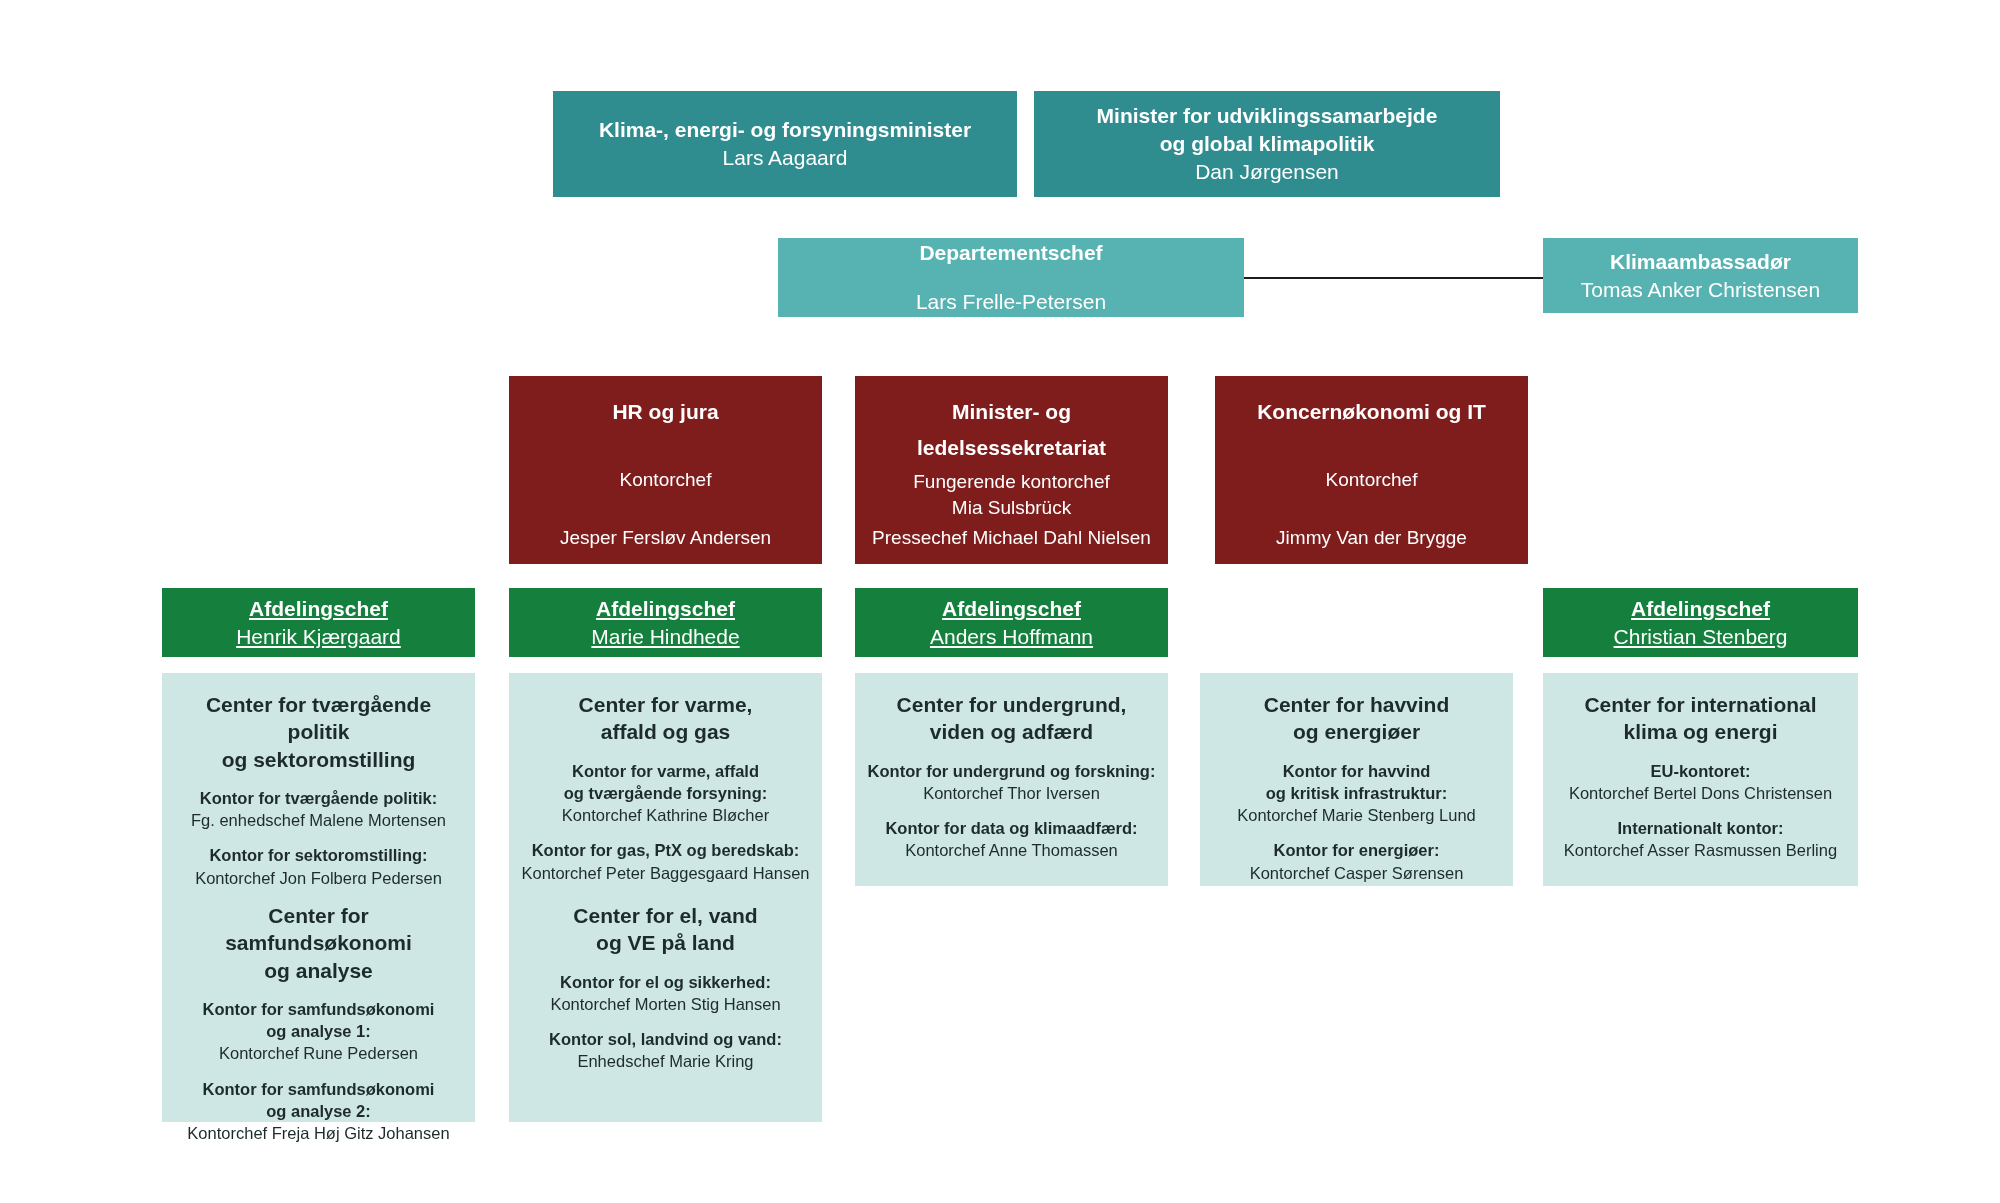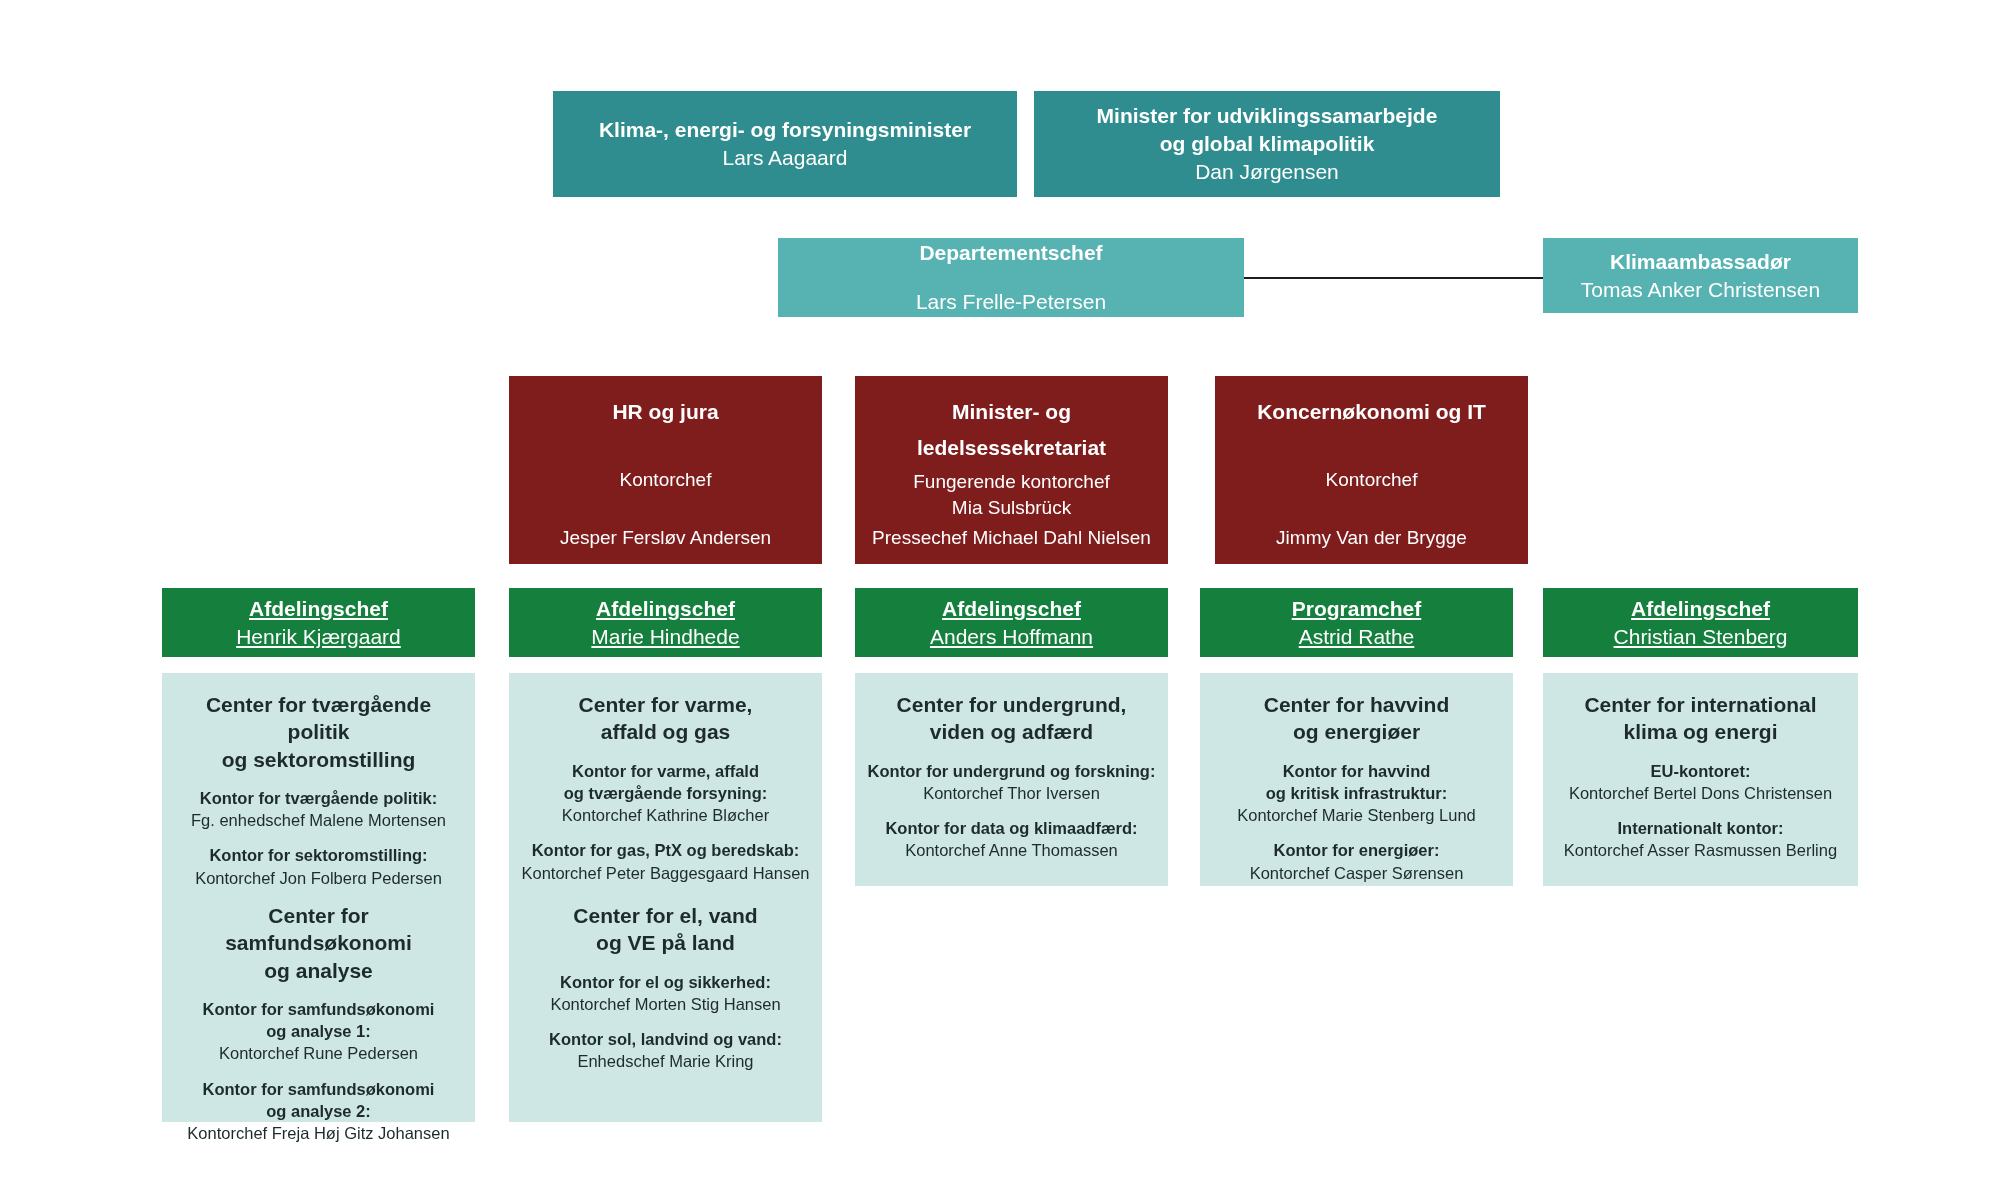--- a/index.html
+++ b/index.html
@@ -172,24 +172,20 @@
   <div class="box chief" style="left:509px; top:588px; width:313px; height:69px;">
     <span class="title">Afdelingschef</span>
     <span class="sub">Marie Hindhede</span>
   </div>
 
   <div class="box chief" style="left:855px; top:588px; width:313px; height:69px;">
     <span class="title">Afdelingschef</span>
     <span class="sub">Anders Hoffmann</span>
   </div>
 
-  <div class="box chief" style="left:1200px; top:588px; width:313px; height:69px;">
-    <span class="title">Programchef</span>
-    <span class="sub">Astrid Rathe</span>
-  </div>
 
   <div class="box chief" style="left:1543px; top:588px; width:315px; height:69px;">
     <span class="title">Afdelingschef</span>
     <span class="sub">Christian Stenberg</span>
   </div>
 
   <div class="box center-box" style="left:162px; top:673px; width:313px; height:213px;">
     <div class="c-title">
       <span>Center for tværgående politik</span><br>
       <span>og sektoromstilling</span>

